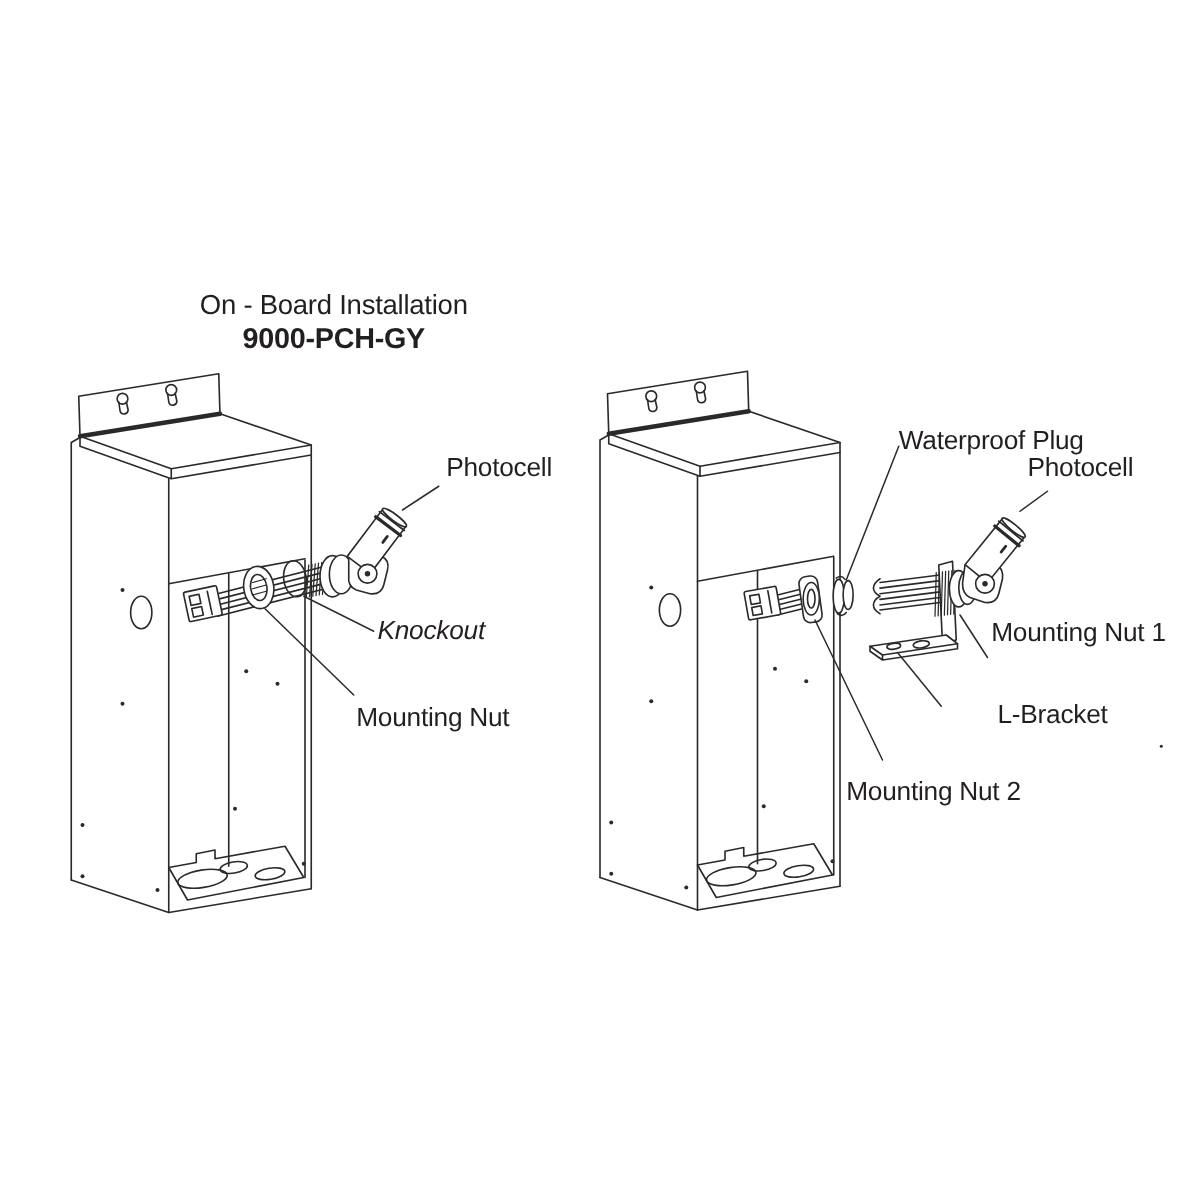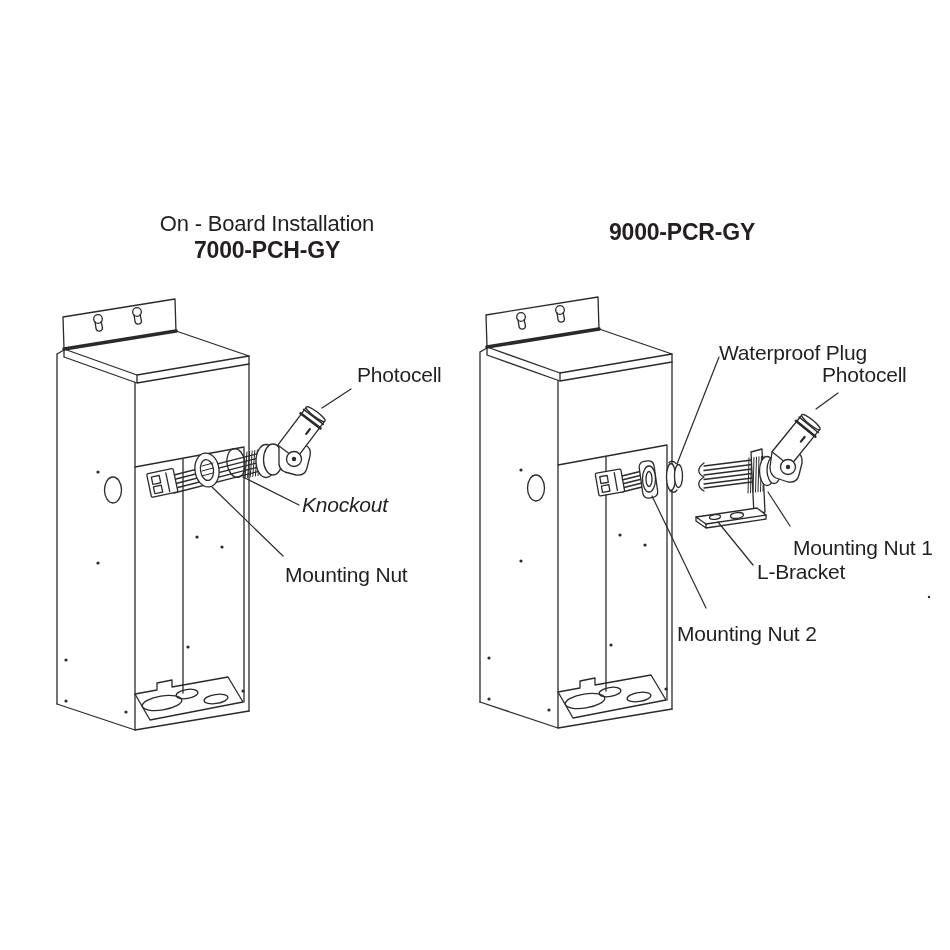--- a/index.html
+++ b/index.html
@@ -3,29 +3,29 @@
 <meta charset="utf-8">
 <style>
   html,body{margin:0;padding:0;background:#fff;}
   .stage{position:relative;width:950px;height:950px;background:#ffffff;
          font-family:"Liberation Sans",sans-serif;color:#231f20;overflow:hidden;}
   .stage svg{position:absolute;left:0;top:0;}
   .fig-title{position:absolute;width:360px;text-align:center;}
   .fig-heading{font-size:22px;line-height:26px;letter-spacing:-0.2px;}
   .fig-model{font-size:23px;font-weight:bold;line-height:27px;letter-spacing:-0.2px;}
   .lbl{position:absolute;font-size:21px;line-height:24px;white-space:nowrap;letter-spacing:-0.2px;}
-  #tb-left{left:87px;top:211px;}
+  #tb-left{left:87px;top:231px;}
   #tb-right{left:502px;top:219px;}
   #lbl-photocell-l{left:357px;top:363px;}
   #lbl-knockout{left:302px;top:493px;font-style:italic;}
   #lbl-mounting-nut{left:285px;top:549px;margin-top:14px;}
   #lbl-waterproof{left:719px;top:341px;}
   #lbl-photocell-r{left:822px;top:363px;}
-  #lbl-mn1{left:793px;top:536px;}
-  #lbl-lbracket{left:757px;top:560px;}
+  #lbl-mn1{left:793px;top:495px;}
+  #lbl-lbracket{left:798px;top:560px;}
   #lbl-mn2{left:677px;top:602px;margin-top:20px;}
 </style>
 </head>
 <body>
 
 <div class="stage">
 
   <svg width="950" height="950" viewBox="0 0 950 950" stroke="#2b2a29" stroke-width="1.3" fill="none" stroke-linecap="round" stroke-linejoin="round">
 
     <defs>
@@ -186,25 +186,24 @@
         <line x1="718" y1="522" x2="753" y2="565"></line>
         <line x1="652" y1="496" x2="706" y2="608"></line>
       </g>
 
       <circle cx="929" cy="597" r="1.2" fill="#2b2a29" stroke="none"></circle>
     </g>
   </svg>
 
   <div class="fig-title" id="tb-left">
     <div class="fig-heading">On - Board Installation</div>
-    <div class="fig-model">7000-PCH-GY</div>
+    <div class="fig-model">9000-PCH-GY</div>
   </div>
 
   <div class="fig-title" id="tb-right">
-    <div class="fig-model">9000-PCR-GY</div>
   </div>
 
   <div class="lbl" id="lbl-photocell-l">Photocell</div>
   <div class="lbl" id="lbl-knockout">Knockout</div>
   <div class="lbl" id="lbl-mounting-nut">Mounting Nut</div>
 
   <div class="lbl" id="lbl-waterproof">Waterproof Plug</div>
   <div class="lbl" id="lbl-photocell-r">Photocell</div>
   <div class="lbl" id="lbl-mn1">Mounting Nut 1</div>
   <div class="lbl" id="lbl-lbracket">L-Bracket</div>

